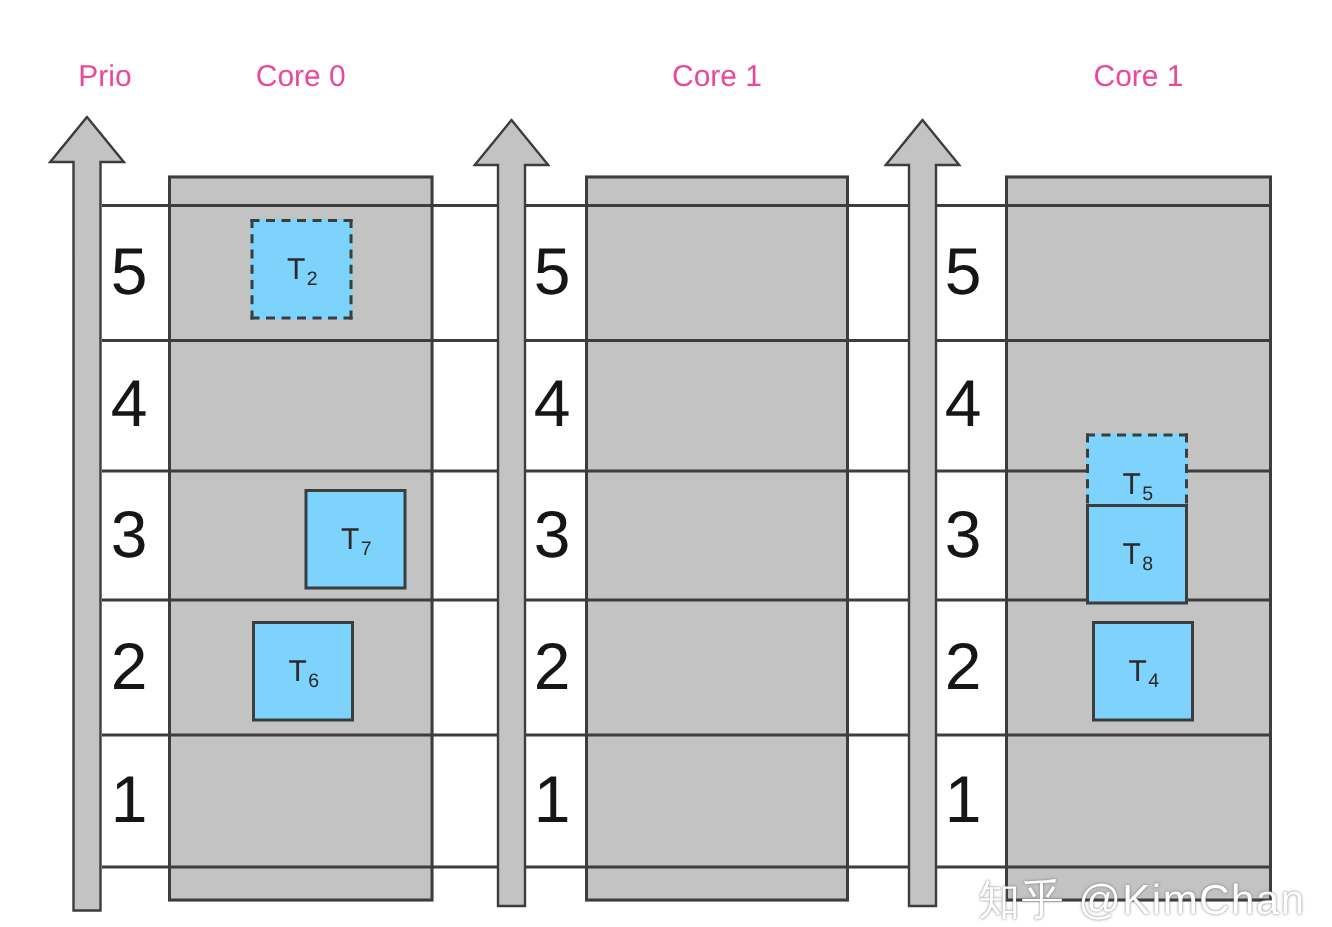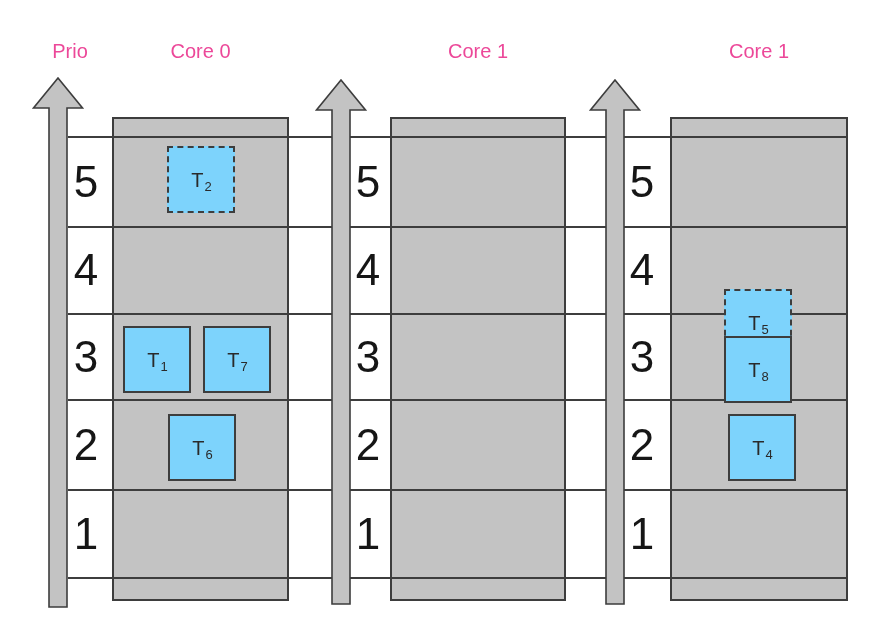--- a/index.html
+++ b/index.html
@@ -85,35 +85,33 @@
   <svg class="arrow" style="left:315px;top:79px;" width="52" height="527" viewBox="0 0 52 527">
     <polygon points="26,1 50.5,31 35,31 35,525 17,525 17,31 1.5,31" fill="#c3c3c3" stroke="#3d3d3d" stroke-width="1.6" stroke-linejoin="miter"></polygon>
   </svg>
   <svg class="arrow" style="left:589px;top:79px;" width="52" height="527" viewBox="0 0 52 527">
     <polygon points="26,1 50.5,31 35,31 35,525 17,525 17,31 1.5,31" fill="#c3c3c3" stroke="#3d3d3d" stroke-width="1.6" stroke-linejoin="miter"></polygon>
   </svg>
 
   <div class="task dashed" style="left:167px;top:146px;">
     <span class="tlabel"><span>T</span><span class="sub">2</span></span>
   </div>
-  <div class="task" style="left:123px;top:326px;">
-    <span class="tlabel"><span>T</span><span class="sub">1</span></span>
-  </div>
   <div class="task" style="left:203px;top:326px;text-align:right;">
     <span class="tlabel"><span>T</span><span class="sub">7</span></span>
   </div>
   <div class="task" style="left:168px;top:414px;text-align:right;">
     <span class="tlabel"><span>T</span><span class="sub">6</span></span>
   </div>
 
 
   <div class="task dashed" style="left:724px;top:241px;margin-top:48px;">
     <span class="tlabel"><span>T</span><span class="sub">5</span></span>
   </div>
   <div class="task" style="left:724px;top:325px;margin-top:11px;">
     <span class="tlabel"><span>T</span><span class="sub">8</span></span>
   </div>
   <div class="task" style="left:728px;top:414px;">
     <span class="tlabel"><span>T</span><span class="sub">4</span></span>
   </div>
 
+  <div class="watermark">知乎 @KimChan</div>
 
 </div>
 
 </body></html>

